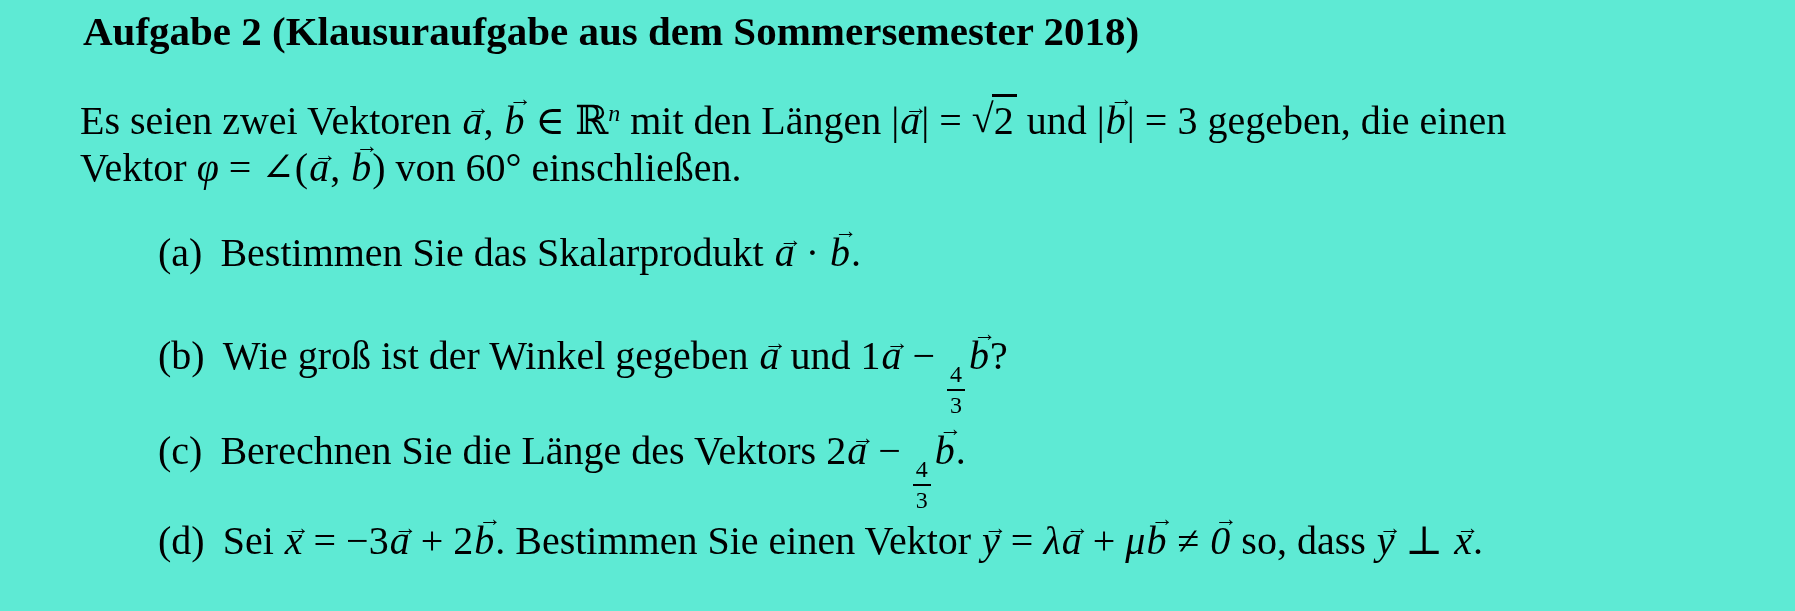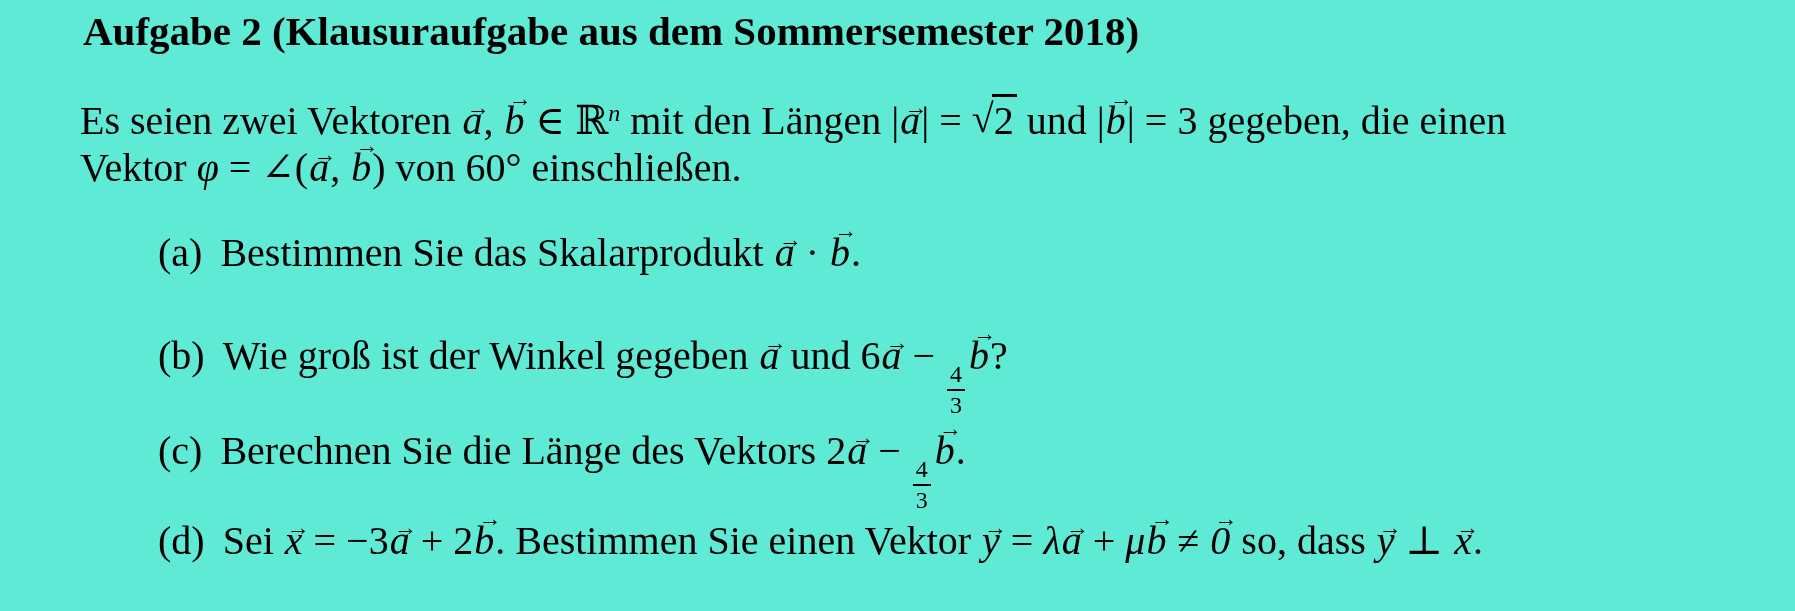--- a/index.html
+++ b/index.html
@@ -61,21 +61,21 @@
   <h1 class="abs title">Aufgabe 2 (Klausuraufgabe aus dem Sommersemester 2018)</h1>
 
   <p class="abs line l1"><span class="rm">Es seien zwei Vektoren </span><span class="vec"><span class="va">→</span><span class="vl">a</span></span><span class="rm">, </span><span class="vec tall"><span class="va">→</span><span class="vl">b</span></span><span class="rm"> ∈ ℝ</span><span class="sup">n</span><span class="rm"> mit den Längen |</span><span class="vec"><span class="va">→</span><span class="vl">a</span></span><span class="rm">| = </span><span class="sqrt"><span class="rad">√</span><span class="rc">2</span></span><span class="rm"> und |</span><span class="vec tall"><span class="va">→</span><span class="vl">b</span></span><span class="rm">| = 3 gegeben, die einen</span></p>
   <p class="abs line l2"><span class="rm">Vektor </span><span class="it">φ</span><span class="rm"> = ∠(</span><span class="vec"><span class="va">→</span><span class="vl">a</span></span><span class="rm">, </span><span class="vec tall"><span class="va">→</span><span class="vl">b</span></span><span class="rm">) von 60° einschließen.</span></p>
 
   <div class="abs item ia">
     <span class="label">(a)</span><span class="content"><span class="rm">Bestimmen Sie das Skalarprodukt </span><span class="vec"><span class="va">→</span><span class="vl">a</span></span><span class="rm"> · </span><span class="vec tall"><span class="va">→</span><span class="vl">b</span></span><span class="rm">.</span></span>
   </div>
 
   <div class="abs item ib">
-    <span class="label">(b)</span><span class="content"><span class="rm">Wie groß ist der Winkel gegeben </span><span class="vec"><span class="va">→</span><span class="vl">a</span></span><span class="rm"> und 6</span><span class="vec"><span class="va">→</span><span class="vl">a</span></span><span class="rm"> − </span><span class="frac">
+    <span class="label">(b)</span><span class="content"><span class="rm">Wie groß ist der Winkel gegeben </span><span class="vec"><span class="va">→</span><span class="vl">a</span></span><span class="rm"> und 1</span><span class="vec"><span class="va">→</span><span class="vl">a</span></span><span class="rm"> − </span><span class="frac">
           <span class="num">4</span>
           <span class="den">3</span>
         </span><span class="vec tall"><span class="va">→</span><span class="vl">b</span></span><span class="rm">?</span></span>
   </div>
 
   <div class="abs item ic">
     <span class="label">(c)</span><span class="content"><span class="rm">Berechnen Sie die Länge des Vektors 2</span><span class="vec"><span class="va">→</span><span class="vl">a</span></span><span class="rm"> − </span><span class="frac">
           <span class="num">4</span>
           <span class="den">3</span>
         </span><span class="vec tall"><span class="va">→</span><span class="vl">b</span></span><span class="rm">.</span></span>

